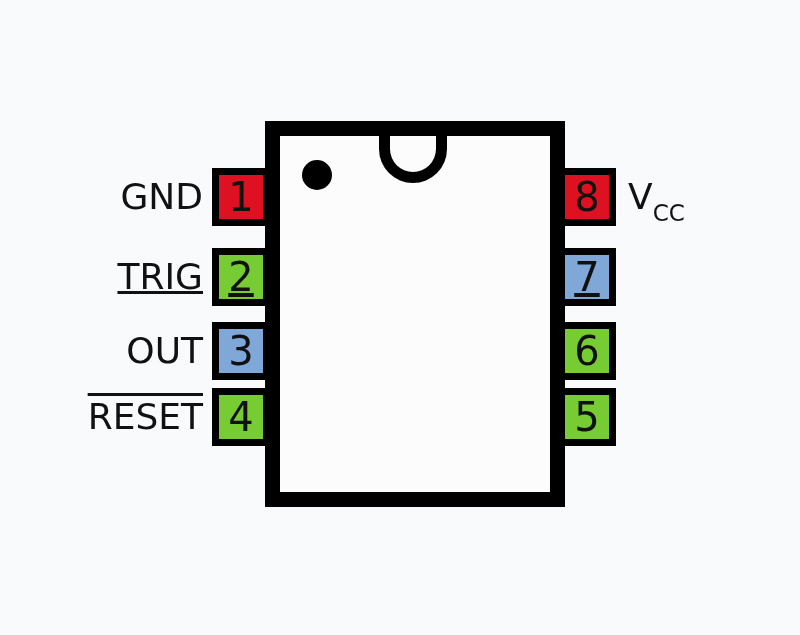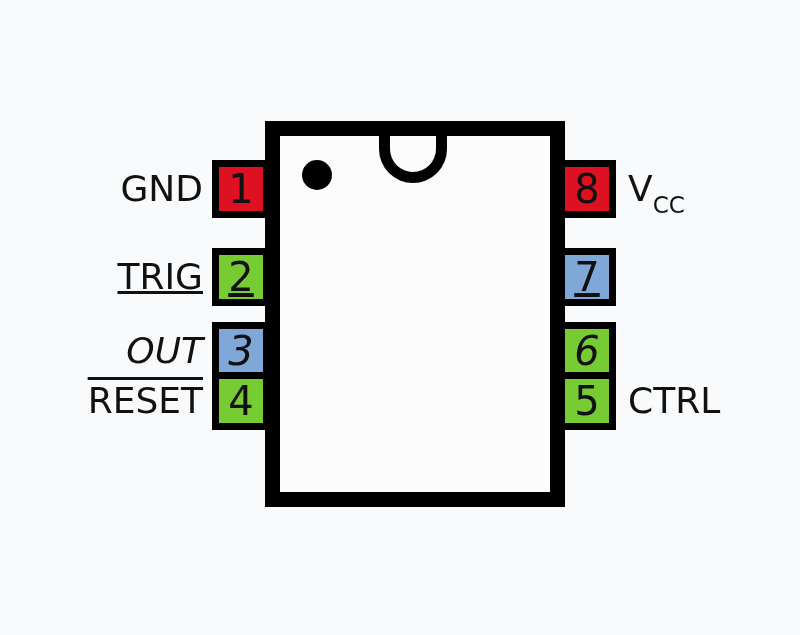--- a/index.html
+++ b/index.html
@@ -51,24 +51,24 @@
     box-sizing: border-box;
     border: 7px solid #000;
     display: flex;
     align-items: center;
     justify-content: center;
     font-size: 40px;
     color: #111;
   }
   .pin-left  { left: 212px; }
   .pin-right { left: 558px; }
-  .row-0 { top: 160px; }
+  .row-0 { top: 168px; }
   .row-1 { top: 248px; text-decoration: underline; }
-  .row-2 { top: 322px; font-style: italic; }
-  .row-3 { top: 372px; }
+  .row-2 { top: 322px; }
+  .row-3 { top: 388px; }
   .pin-label {
     position: absolute;
     height: 58px;
     line-height: 58px;
     font-size: 36px;
     color: #111;
     white-space: nowrap;
   }
   .label-left  { right: 597px; text-align: right; }
   .label-right { left: 628px; text-align: center; }
@@ -125,17 +125,14 @@
   <div class="pin pin-right row-2" style="background-color: rgb(119, 204, 51);">
     <span>6</span>
   </div>
   <div class="pin pin-right row-3" style="background-color: rgb(119, 204, 51);">
     <span>5</span>
   </div>
 
   <div class="pin-label label-right row-0">
     <span>V</span><span class="sub">CC</span>
   </div>
-  <div class="pin-label label-right row-3">
-    <span>CTRL</span><span class="sub"></span>
-  </div>
 
 </div>
 
 </body></html>

